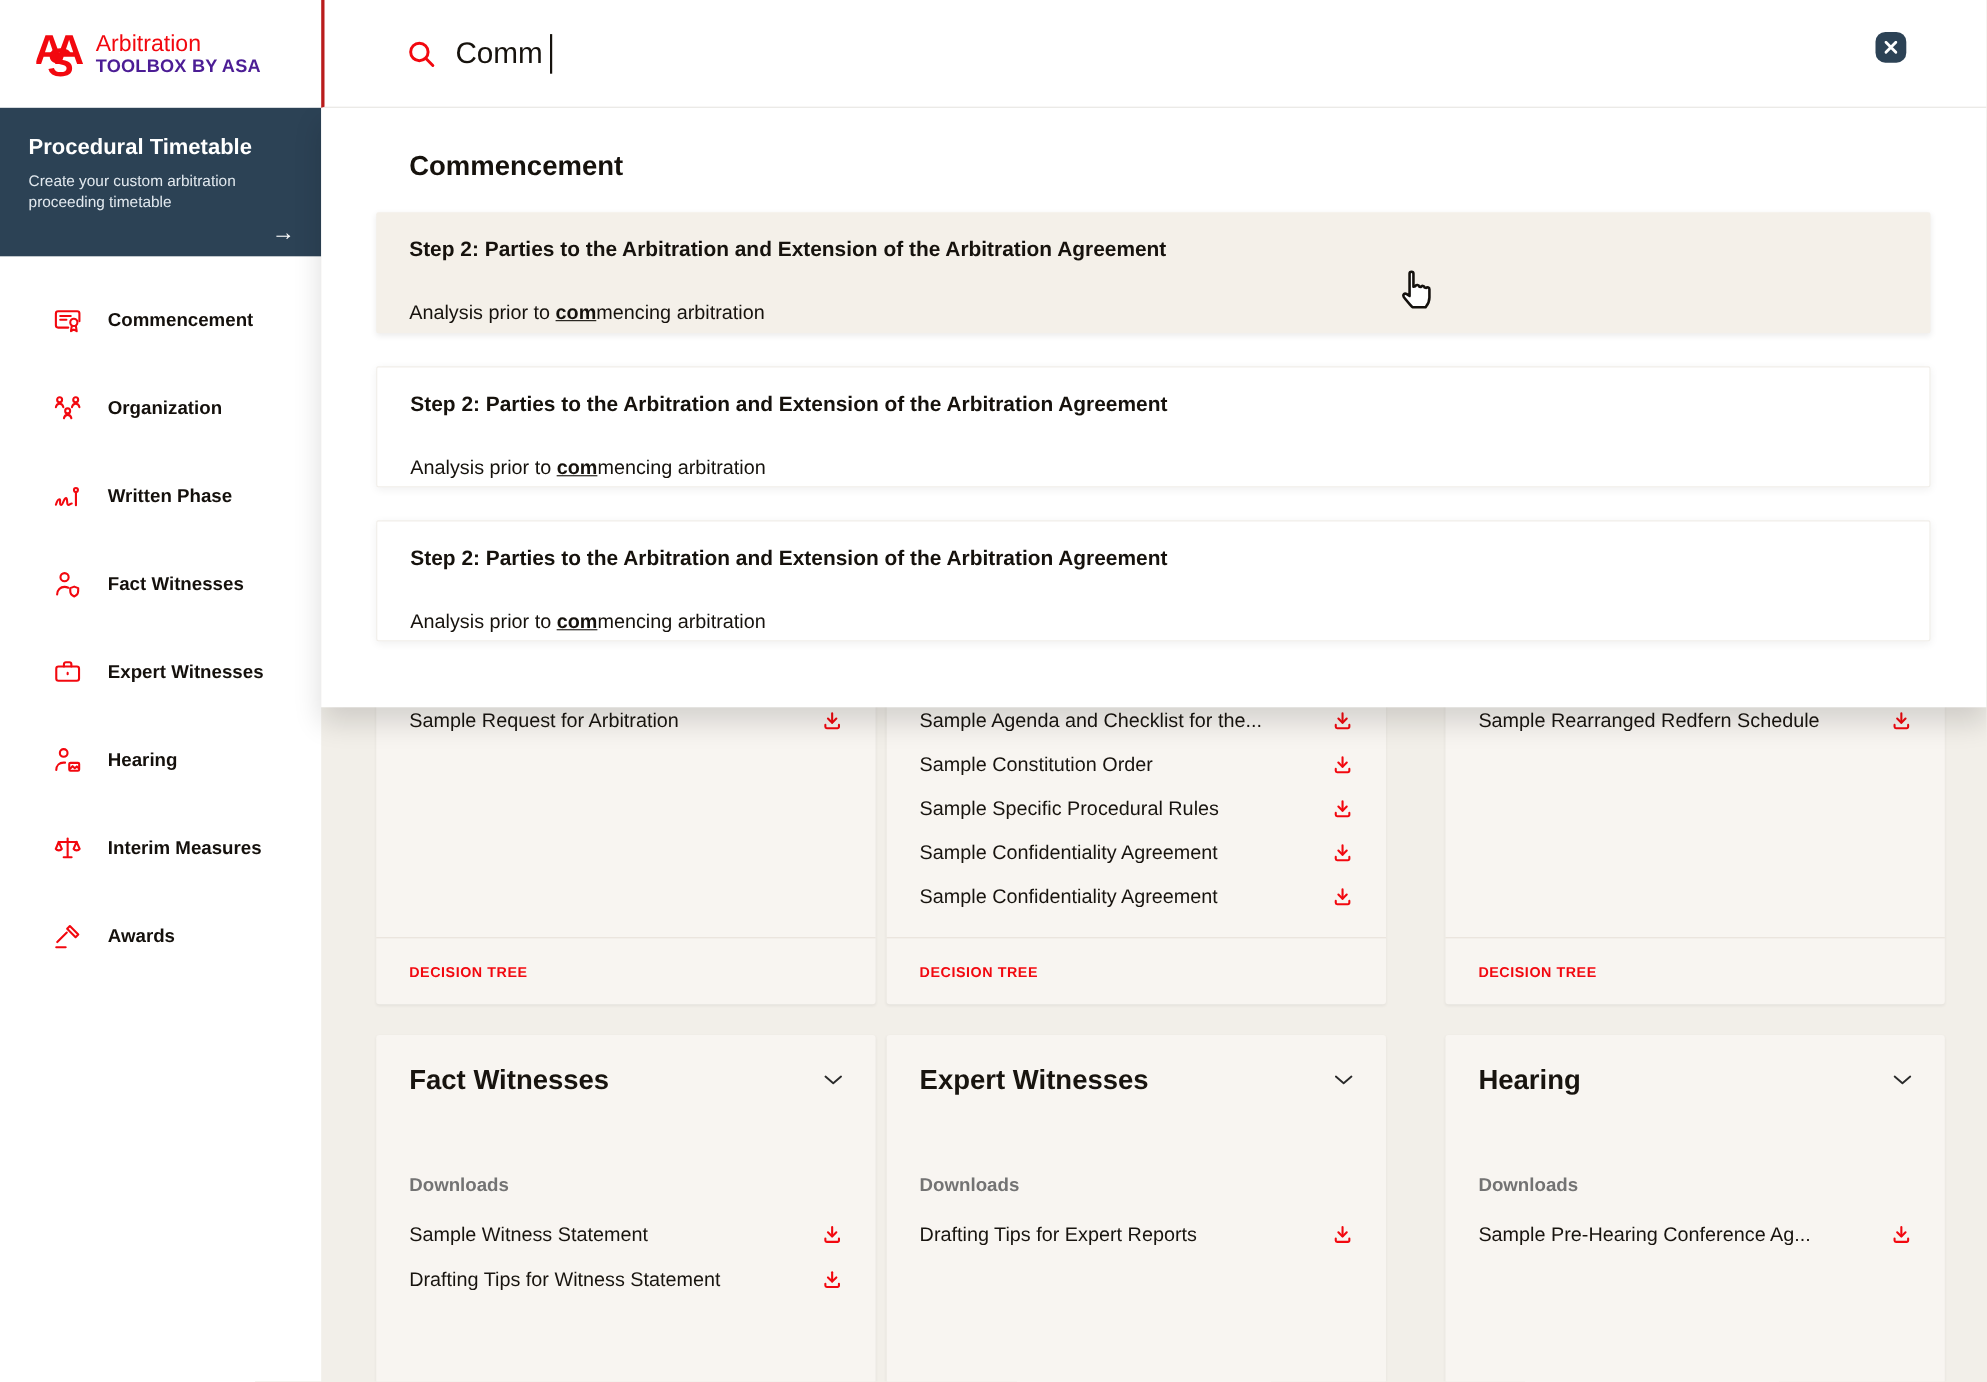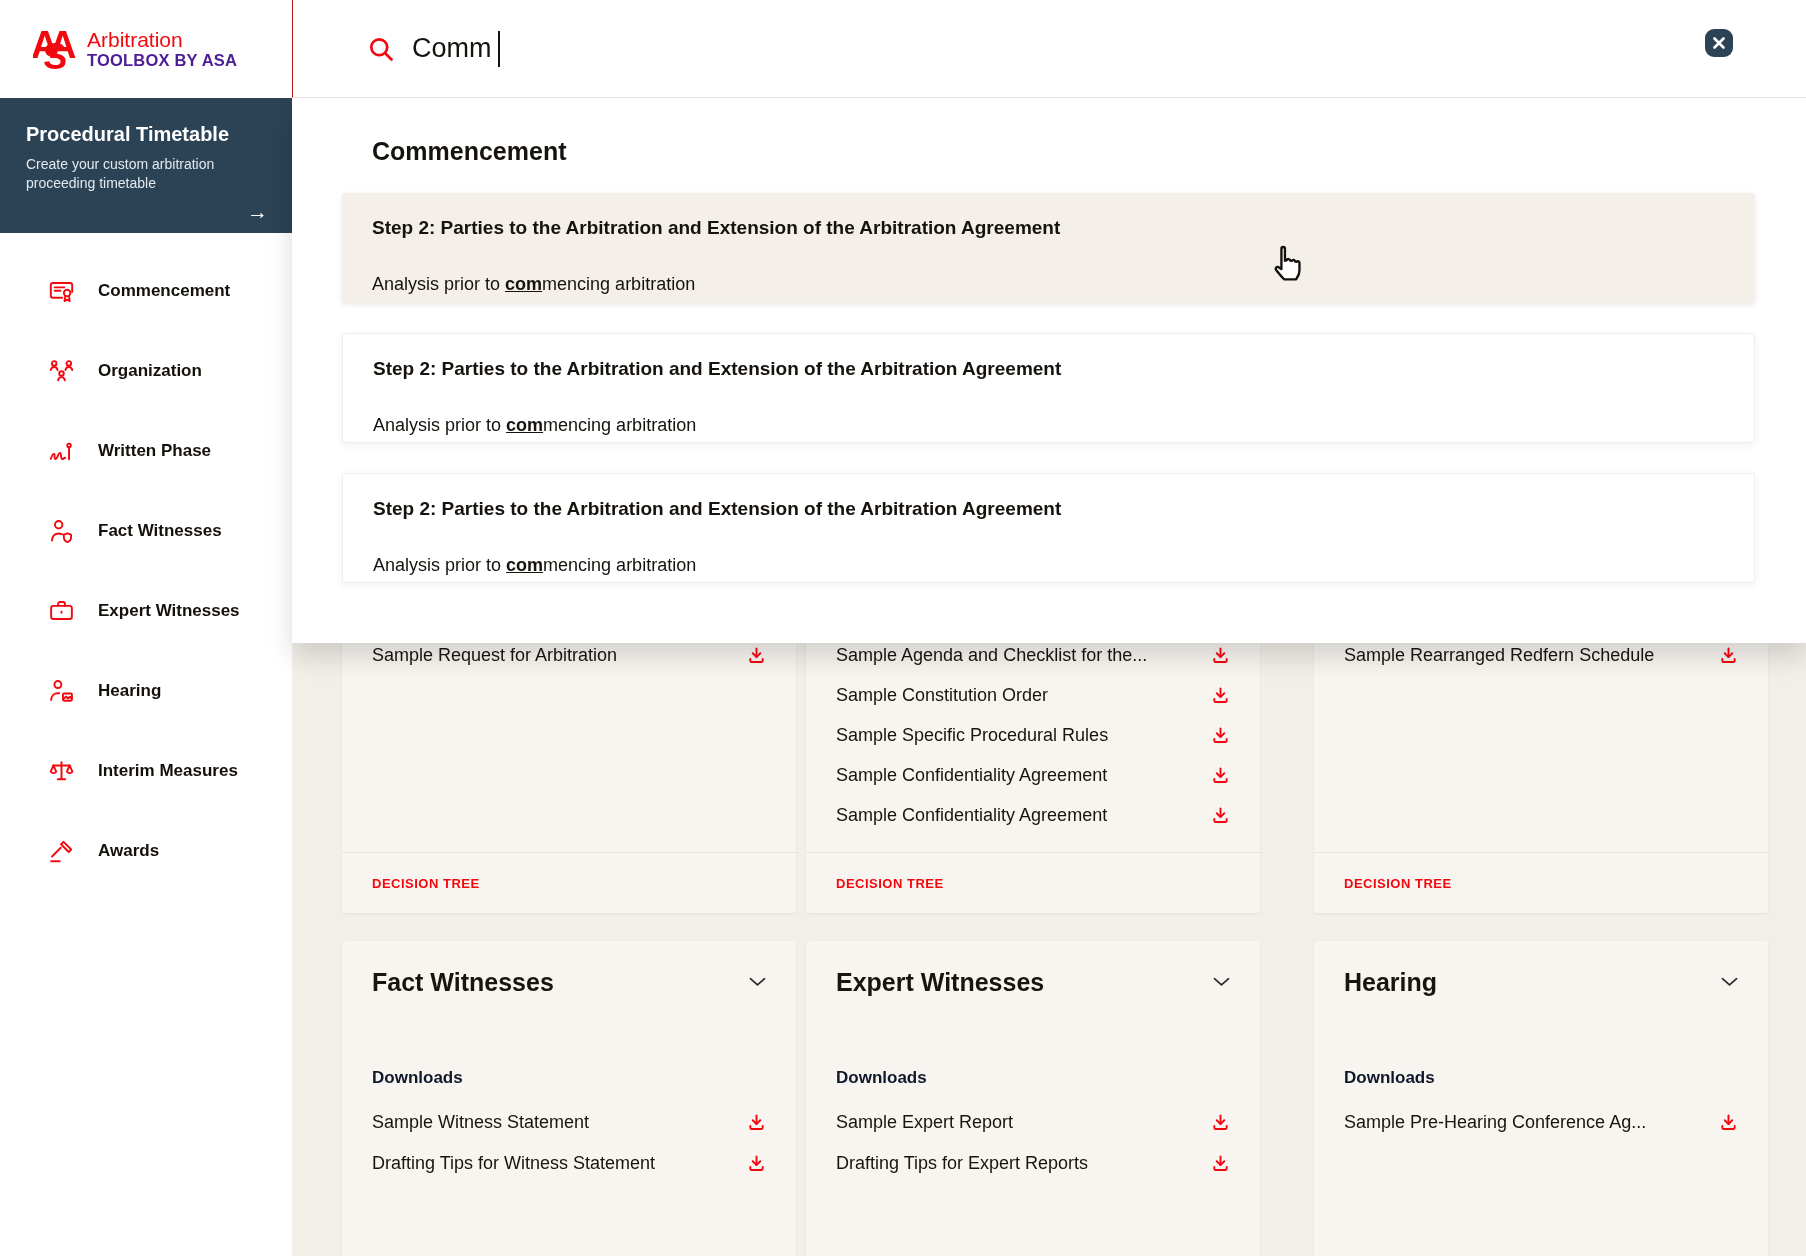--- a/index.html
+++ b/index.html
@@ -19,21 +19,21 @@
   .dl-row { height:40px; display:flex; align-items:center; justify-content:space-between; cursor:pointer; }
   .dl-label { font-size:18px; color:#18140f; white-space:nowrap; overflow:hidden; }
   .card-footer { position:absolute; left:0; right:0; bottom:0; height:61px; border-top:1px solid #e8e2d9;
                  display:flex; align-items:center; padding:0 30px; }
   .decision-link { font-size:13px; font-weight:700; color:#f2080f; letter-spacing:.5px; text-decoration:none; cursor:pointer; }
 
   .lower { top:941px; height:460px; }
   .lower-head { display:flex; align-items:flex-start; justify-content:space-between; padding:27px 30px 0; }
   .lower-head h2 { margin:0; font-size:25px; line-height:28px; font-weight:700; color:#18140f; }
   .chev { margin-top:9px; cursor:pointer; }
-  .dl-heading { margin:72px 30px 14px; font-size:17px; line-height:20px; font-weight:700; color:#0f172a; }
+  .dl-heading { margin:72px 30px 14px; font-size:17px; line-height:20px; font-weight:700; color:#737373; }
   .lower .dl-list { margin:0 30px; }
   .lower .dl-row { height:41px; }
 
   
   .sidebar { position:absolute; left:0; top:0; width:292px; height:1256px; background:#fff; z-index:40; }
   .logo { height:98px; display:flex; align-items:center; padding-left:33px; cursor:pointer; }
   .logo-text { margin-left:10px; }
   .logo-l1 { font-size:21px; line-height:22px; color:#f2080f; }
   .logo-l2 { font-size:16.5px; line-height:18px; font-weight:800; color:#4c1d95; letter-spacing:.2px; }
   .promo { position:relative; height:135px; background:#2c4255; color:#fff; padding:25px 26px 0; cursor:pointer; }
@@ -41,21 +41,21 @@
   .promo p { margin:9px 0 0; font-size:14px; line-height:19px; color:#e2e9ef; max-width:205px; }
   .promo-arrow { position:absolute; right:24px; bottom:9px; font-size:21px; color:#fff; }
   .menu { padding-top:18px; }
   .menu-item { height:80px; display:flex; align-items:center; padding-left:48px; cursor:pointer; }
   .mi-icon { width:27px; height:27px; flex:0 0 27px; }
   .mi-label { margin-left:23px; font-size:17px; font-weight:700; color:#14100c; }
 
   
   .overlay { position:absolute; left:292px; top:0; width:1514px; z-index:50; }
   .search-header { position:relative; height:98px; background:#fff; border-bottom:1px solid #e7e5e1;
-                   border-left:1px solid #b91c1c; display:flex; align-items:center; padding-left:74px; }
+                   border-left:3px solid #b91c1c; display:flex; align-items:center; padding-left:74px; }
   .query { font-size:27px; color:#16120d; margin-left:17px; }
   .caret { width:2px; height:36px; background:#16120d; margin-left:6px; }
   .close-btn { position:absolute; right:73px; top:29px; width:28px; height:28px; border-radius:9px;
                background:#2c4255; border:none; display:flex; align-items:center; justify-content:center;
                cursor:pointer; padding:0; }
   .panel { background:#fff; box-shadow:0 14px 24px rgba(0,0,0,.14); padding:38px 51px 60px 50px; }
   .panel-title { margin:0 0 0 30px; font-size:25px; line-height:30px; font-weight:700; color:#16120d; }
   .result { height:110px; padding:24px 30px; border-radius:2px; cursor:pointer; }
   .result-hover { margin-top:27px; background:#f4f0e9; box-shadow:0 2px 6px rgba(0,0,0,.08); }
   .result-plain { margin-top:30px; background:#fff; border:1px solid #f1eee9; box-shadow:0 2px 8px rgba(0,0,0,.06); }
@@ -244,28 +244,20 @@
       <div class="lower-head">
         <h2>Expert Witnesses</h2>
         <span class="chev">
           <svg width="17" height="10" viewBox="0 0 18 10">
               <polyline points="1.5,1.5 9,8 16.5,1.5" fill="none" stroke="#2a2a2a" stroke-width="1.8" stroke-linecap="round" stroke-linejoin="round"></polyline>
             </svg>
         </span>
       </div>
       <h3 class="dl-heading">Downloads</h3>
       <div class="dl-list">
-        <div class="dl-row">
-          <span class="dl-label">Sample Expert Report</span>
-          <span>
-              <svg width="19" height="19" viewBox="0 0 24 24">
-                <use href="#i-download"></use>
-              </svg>
-            </span>
-        </div>
         <div class="dl-row">
           <span class="dl-label">Drafting Tips for Expert Reports</span>
           <span>
               <svg width="19" height="19" viewBox="0 0 24 24">
                 <use href="#i-download"></use>
               </svg>
             </span>
         </div>
       </div>
     </section>

